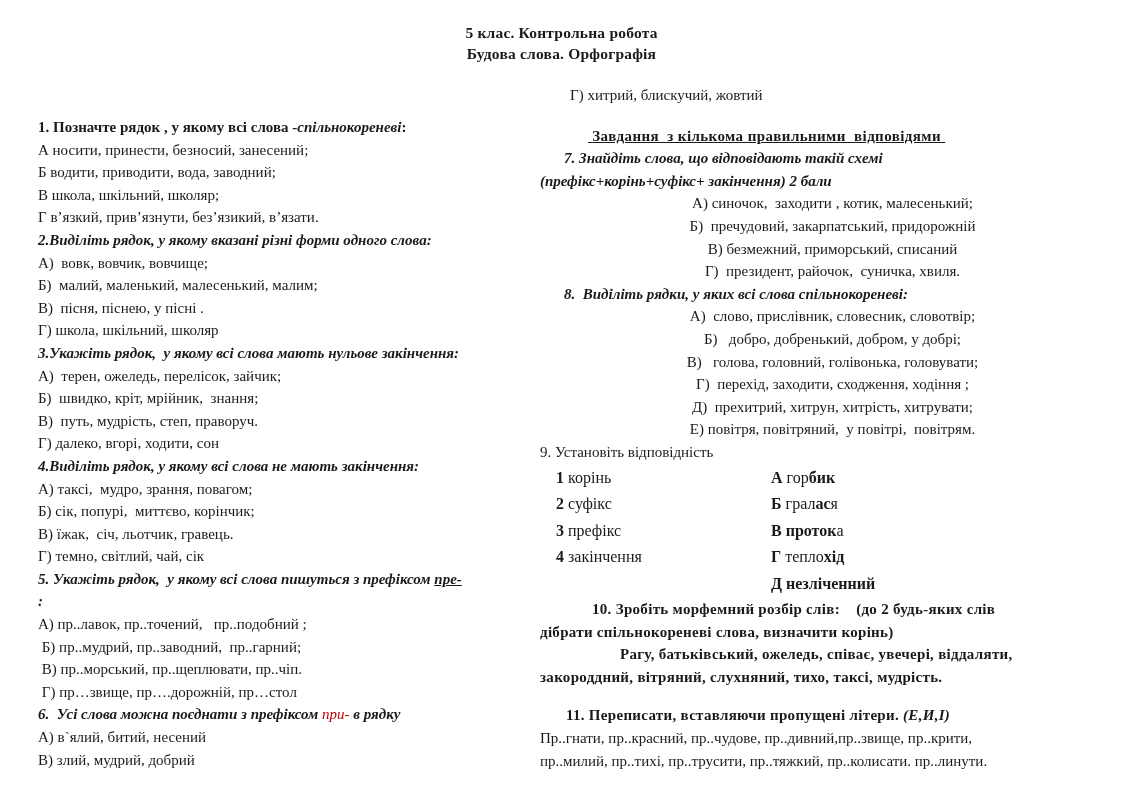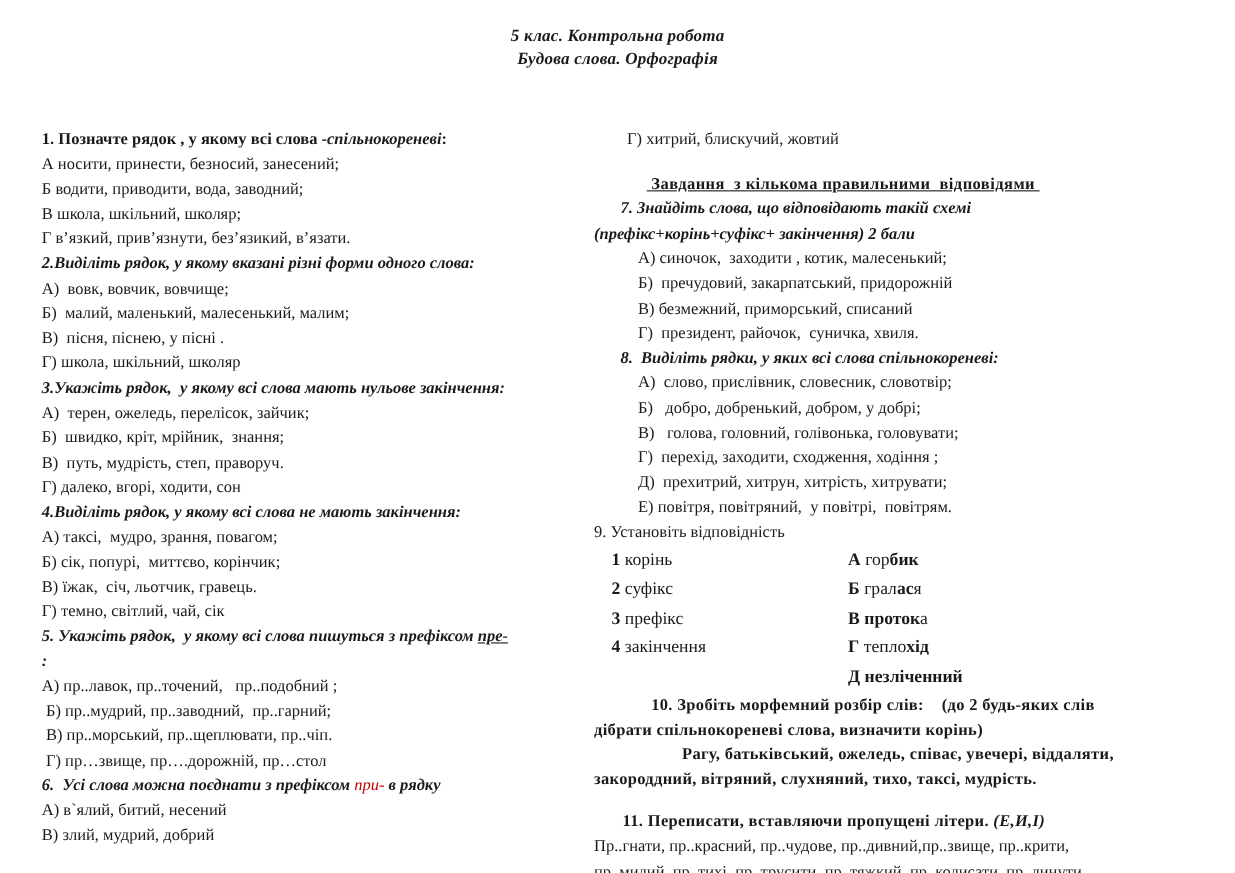--- a/index.html
+++ b/index.html
@@ -23,21 +23,20 @@
   }
 
   
   .doc-title {
     position: absolute;
     top: 22px;
     left: 0;
     width: 1123px;
     text-align: center;
     font-weight: bold;
-    font-style: italic;
     font-size: 15.5px;
     line-height: 21px;
     letter-spacing: 0.2px;
   }
   .doc-title .line2 { display: block; }
 
   
   .col {
     position: absolute;
     font-size: 15px;
@@ -66,22 +65,22 @@
     white-space: pre-wrap;
   }
   .q-plain {
     font-weight: normal;
     font-style: normal;
     white-space: pre-wrap;
   }
   .opt {
     white-space: pre-wrap;
   }
-  .opt.ind3  { padding-left: 40px; }
-  .opt.ind4  { padding-left: 30px; margin-top: 32px; }
+  .opt.ind3  { padding-left: 40px; text-align: center; }
+  .opt.ind4  { padding-left: 30px; }
 
   .u { text-decoration: underline; }
   .b { font-weight: bold; }
   .i { font-style: italic; }
   .red { color: #c00000; font-weight: normal; font-style: italic; }
 
   .section-head {
     font-weight: bold;
     text-decoration: underline;
     padding-left: 48px;

